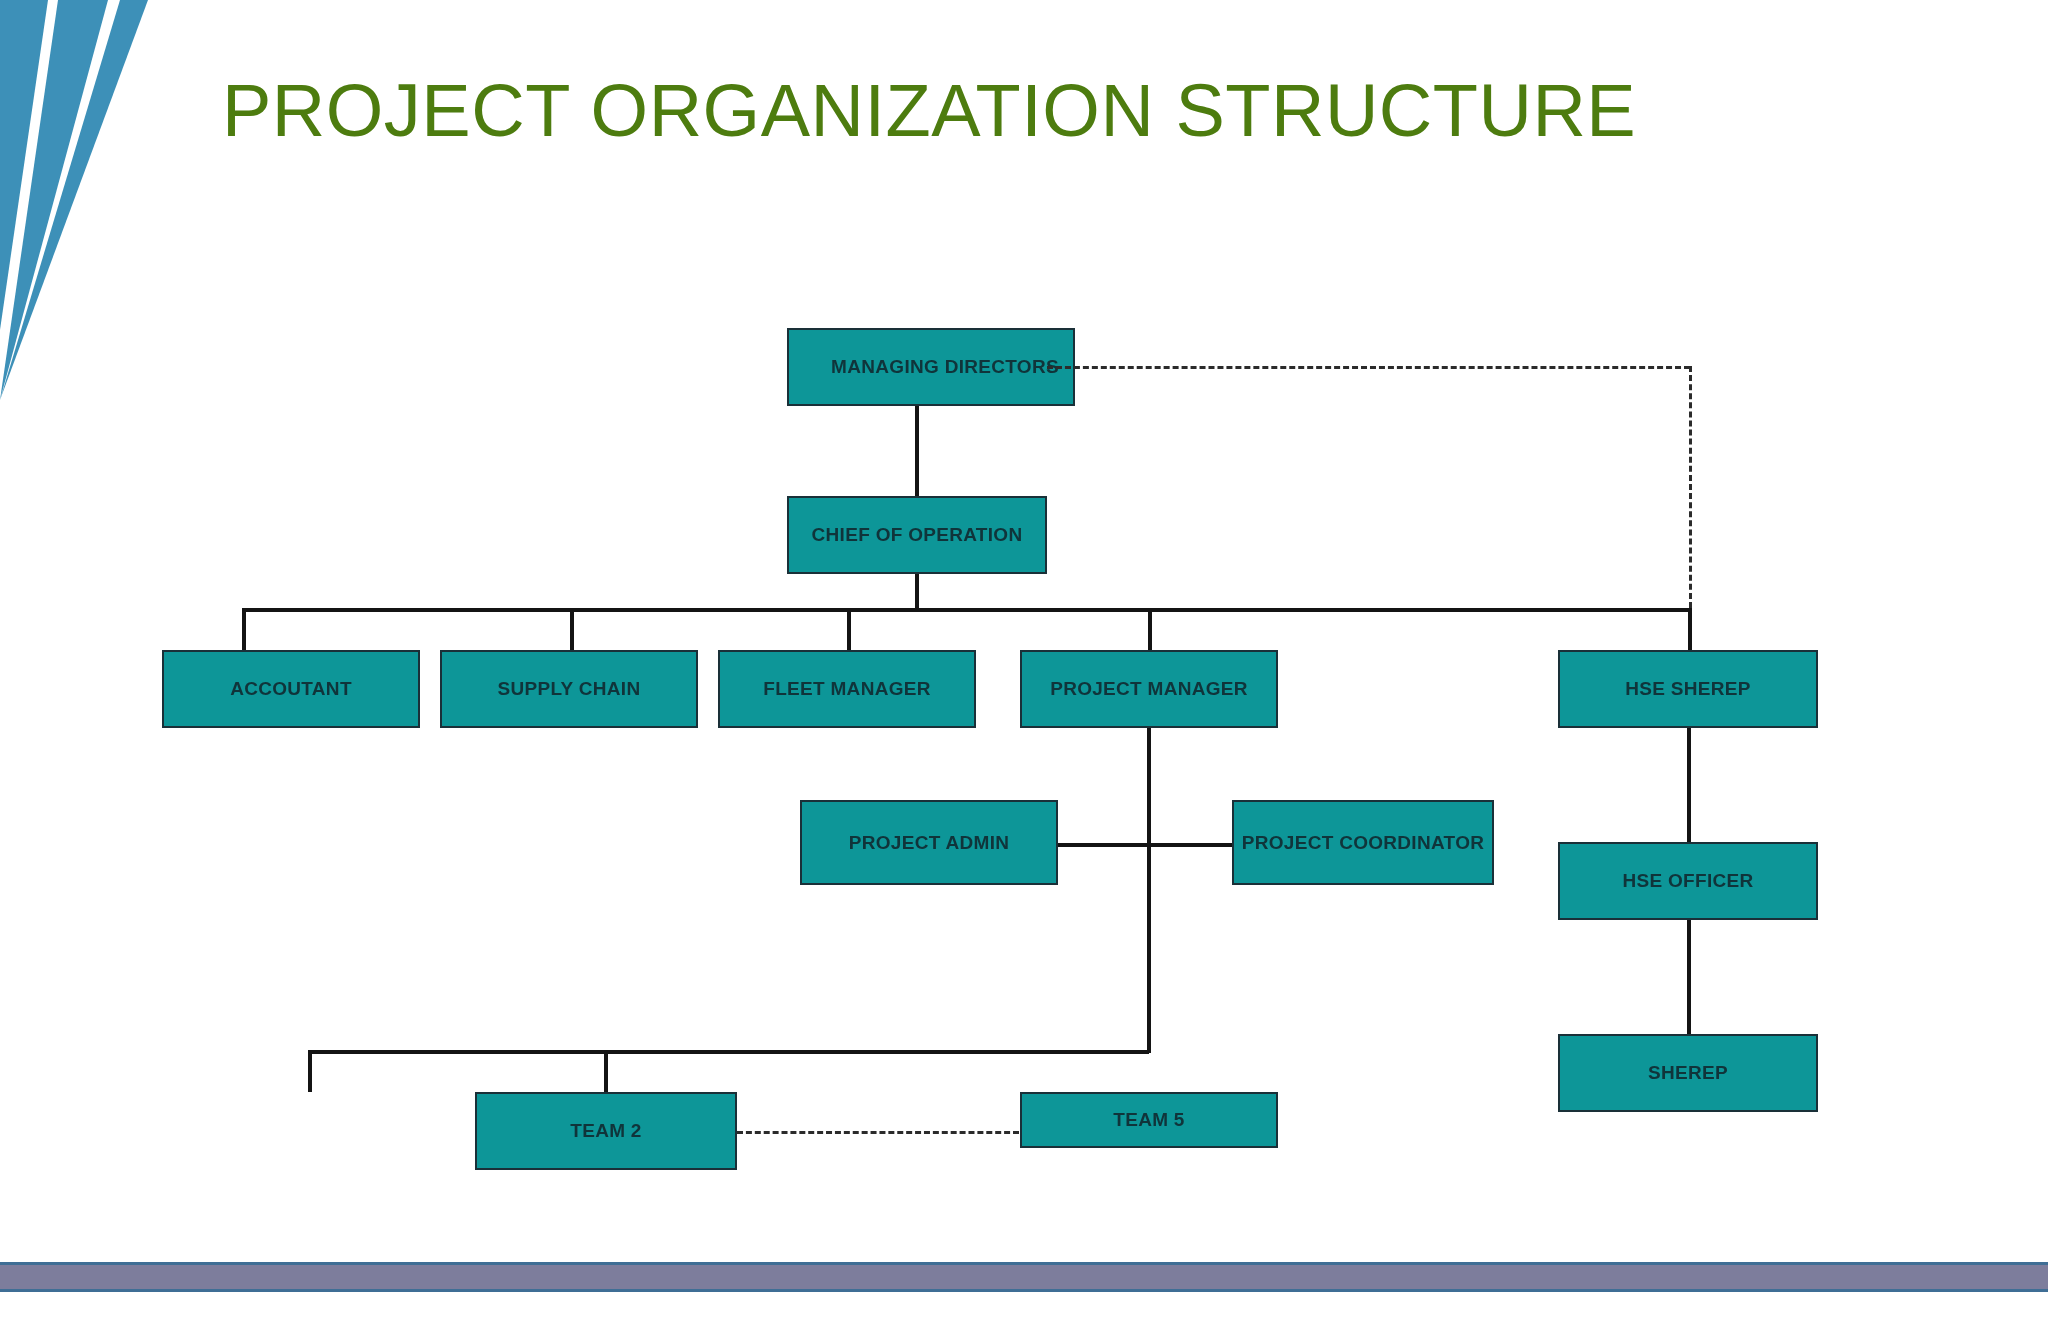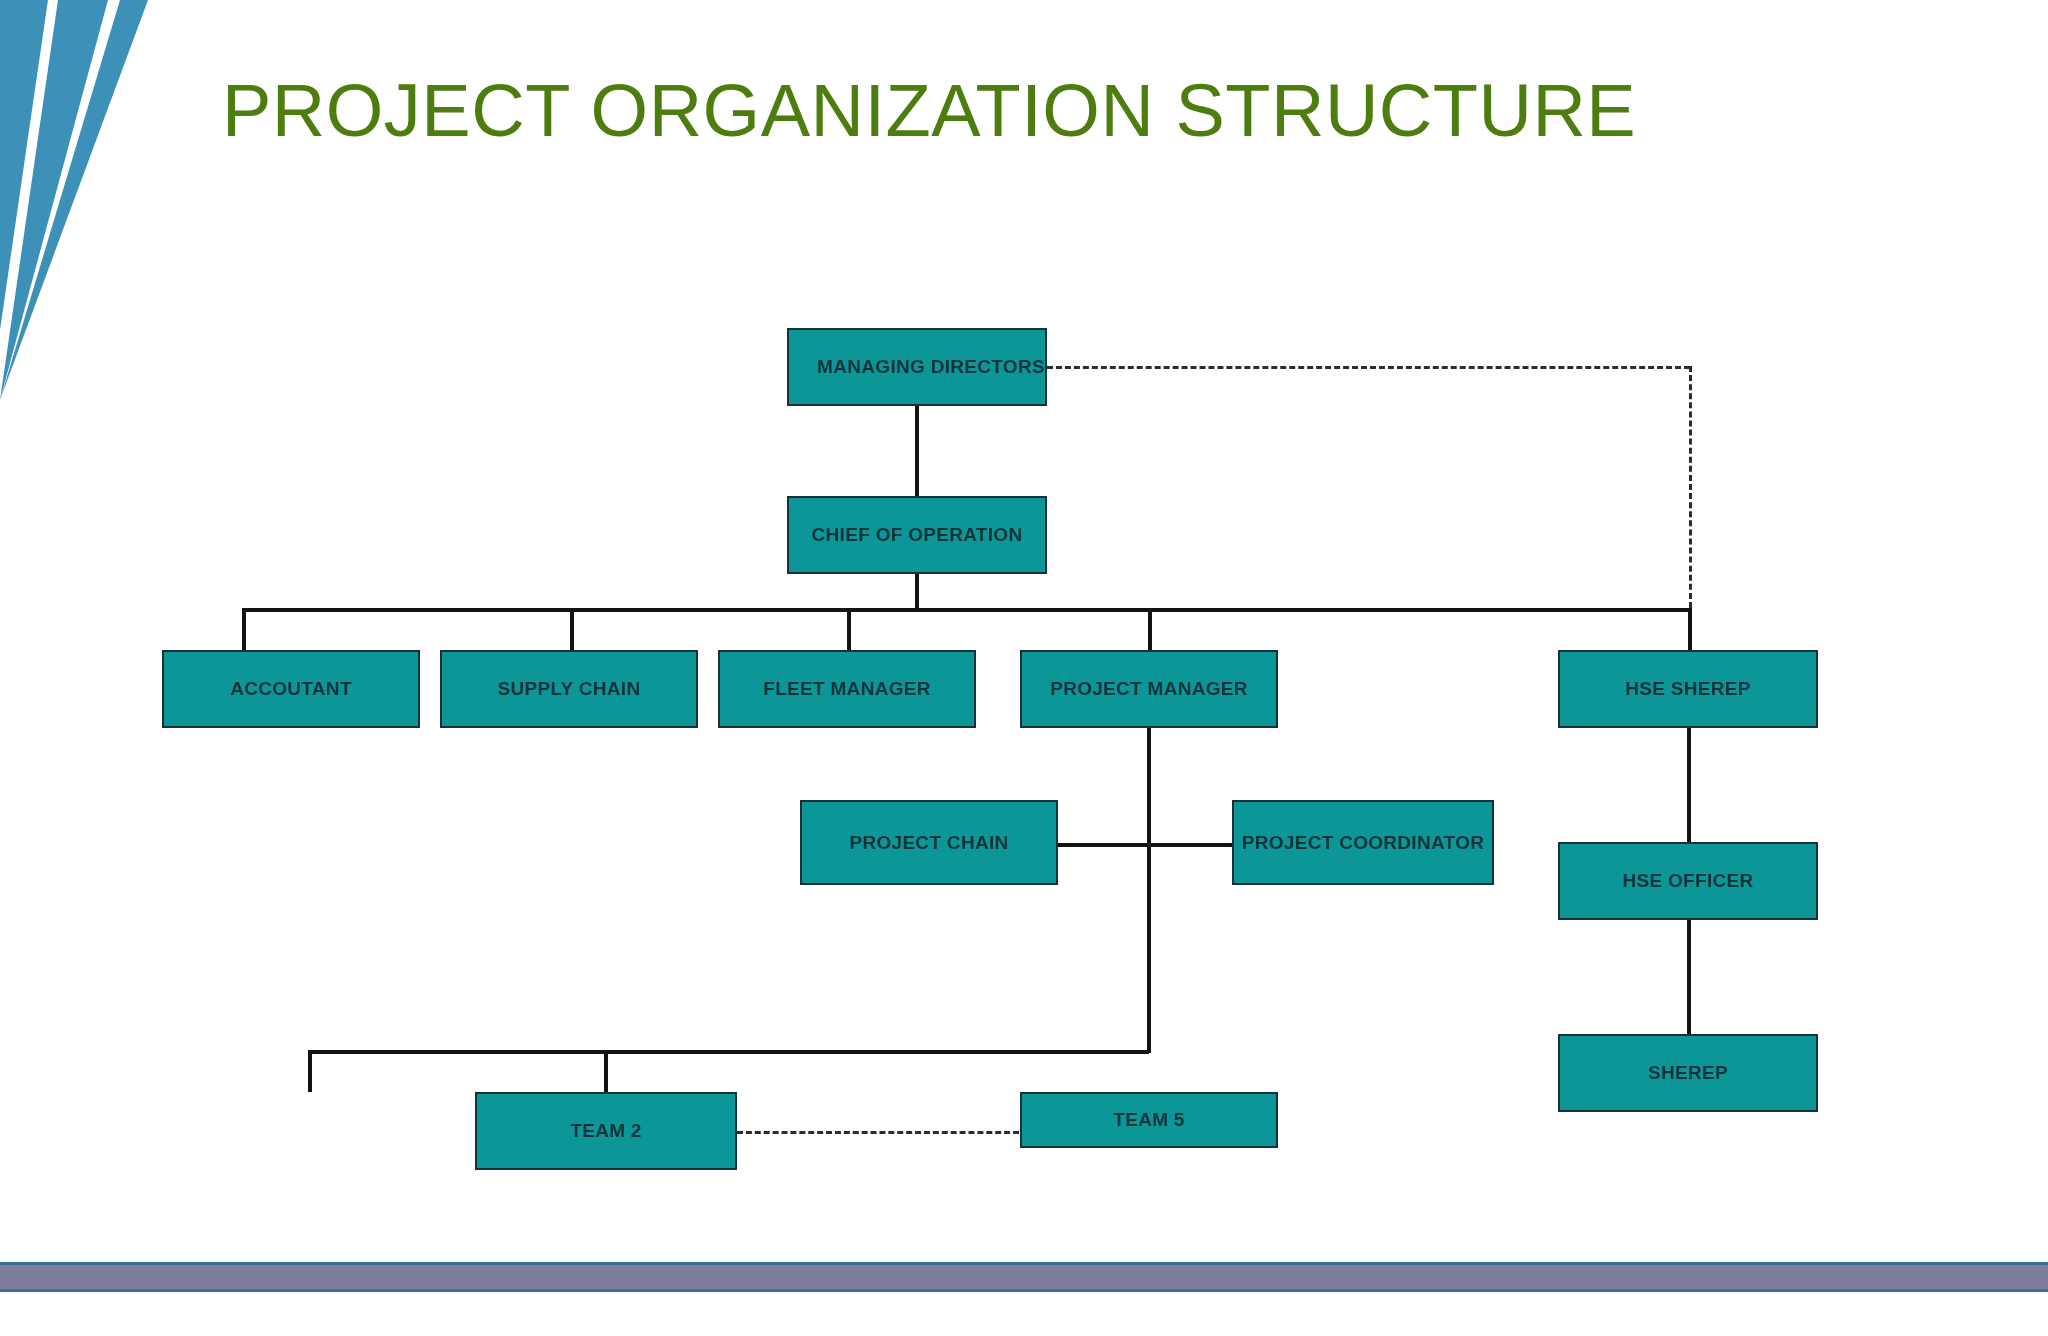--- a/index.html
+++ b/index.html
@@ -97,21 +97,21 @@
 <svg id="corner-stripes" viewBox="0 0 200 400" preserveAspectRatio="none">
   <polygon points="0,0 48,0 0,330" fill="#3d90b8"></polygon>
   <polygon points="58,0 108,0 0,400" fill="#3d90b8"></polygon>
   <polygon points="120,0 148,0 0,400" fill="#3d90b8"></polygon>
 </svg>
 
 <div id="slide-title">PROJECT ORGANIZATION STRUCTURE</div>
 
 <div id="org-chart">
 
-  <div class="node" style="left:787px; top:328px; width:260px; height:78px;padding-left:28px;">
+  <div class="node" style="left:787px; top:328px; width:288px; height:78px;padding-left:28px;">
     <span>MANAGING DIRECTORS</span>
   </div>
 
   <div class="connector conn-v" style="left:915px; top:406px; height:90px;"></div>
 
   <div class="dashed-h" style="left:1047px; top:366px; width:643px;"></div>
   <div class="dashed-v" style="left:1689px; top:366px; height:242px;"></div>
 
   <div class="node" style="left:787px; top:496px; width:260px; height:78px;">
     <span>CHIEF OF OPERATION</span>
@@ -145,21 +145,21 @@
 
   <div class="node" style="left:1558px; top:650px; width:260px; height:78px;">
     <span>HSE SHEREP</span>
   </div>
 
   <div class="connector conn-v" style="left:1147px; top:728px; height:325px;"></div>
 
   <div class="connector conn-h" style="left:1058px; top:843px; width:176px;"></div>
 
   <div class="node" style="left:800px; top:800px; width:258px; height:85px;">
-    <span>PROJECT CHAIN</span>
+    <span>PROJECT ADMIN</span>
   </div>
 
   <div class="node" style="left:1232px; top:800px; width:262px; height:85px;">
     <span>PROJECT COORDINATOR</span>
   </div>
 
   <div class="connector conn-v" style="left:1687px; top:728px; height:114px;"></div>
 
   <div class="node" style="left:1558px; top:842px; width:260px; height:78px;">
     <span>HSE OFFICER</span>

